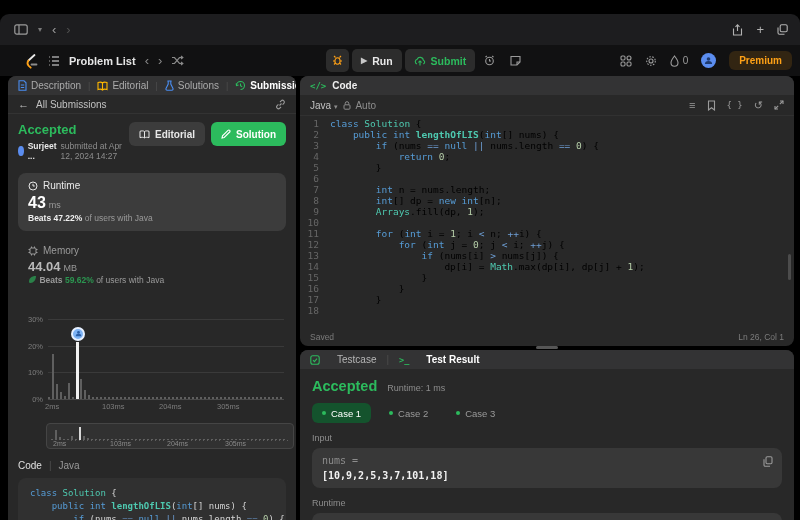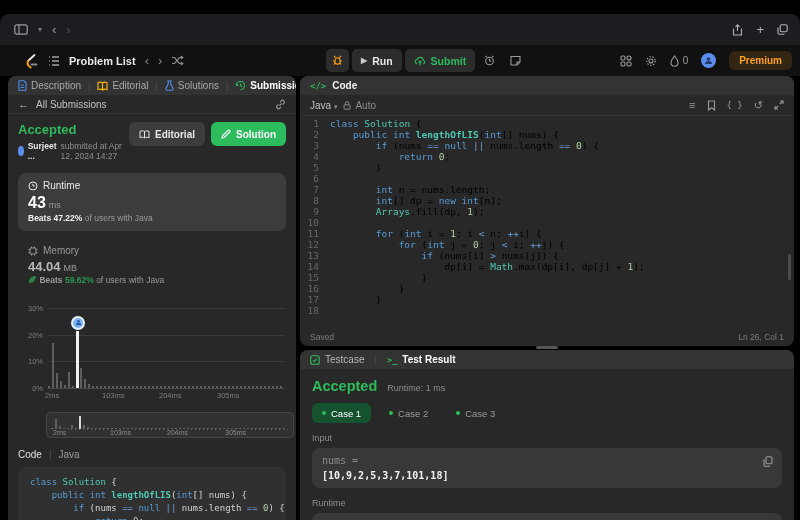--- a/index.html
+++ b/index.html
@@ -75,21 +75,21 @@
   .metric-val .unit { font-size:9px; font-weight:normal; color:#9a9a9a; margin-left:3px; }
   .metric-beats { margin-top:1px; font-size:8.5px; color:#9a9a9a; }
   .metric-beats b { color:#f0f0f0; }
   .memory-block { margin-top:10px; padding:4px 10px; }
   .memory-block .metric-head { color:#9a9a9a; }
   .memory-block .metric-val { color:#b9b9b9; font-size:13px; }
   .memory-block .metric-beats b { color:#9a9a9a; }
   .beats-green { color:rgba(44,187,93,.75) !important; }
 
   
-  .chart { position:relative; height:100px; margin-top:15px; }
+  .chart { position:relative; height:100px; margin-top:26px; }
   .chart-plot { position:absolute; left:30px; right:2px; top:4px; bottom:16px; }
   .gridline { position:absolute; left:0; right:0; height:1px; background:#3a3a3a; }
   .gridline.base { background:#4a4a4a; }
   .ytick { position:absolute; right:100%; margin-right:5px; transform:translateY(-50%); font-size:7.5px; color:#7d7d7d; }
   .bar { position:absolute; bottom:0; width:2px; background:#5f5f5f; }
   .bar.sel { background:#f2f2f2; width:3px; }
   .marker { position:absolute; width:14px; height:14px; border-radius:50%; background:#7db3f5;
     border:2px solid #e8f1ff; display:flex; align-items:center; justify-content:center; }
   .xlabels span { position:absolute; top:100%; margin-top:3px; font-size:7.5px; color:#7d7d7d; }
 
@@ -126,21 +126,21 @@
   .num { color:#b5cea8; } .op { color:#6e9fd6; }
   .editor-status { height:19px; flex:none; display:flex; align-items:center; padding:0 10px;
     font-size:8.5px; color:#7c7c7c; }
   .editor-status .pos { margin-left:auto; }
   .scroll-dash { position:absolute; right:3px; top:178px; width:3px; height:26px; background:#4c4c4c; border-radius:2px; }
   .drag-dash { position:absolute; top:270px; left:50%; transform:translateX(-50%); width:22px; height:3px;
     background:#565656; border-radius:2px; z-index:2; }
 
   
   .result-panel { flex:1; background:#282828; border-radius:8px 8px 0 0; overflow:hidden; display:flex; flex-direction:column; }
-  .rp-tab { display:flex; align-items:center; gap:5px;justify-content:center; }
+  .rp-tab { display:flex; align-items:center; gap:17px;justify-content:center; }
   .rp-tab.active { color:#fff; font-weight:bold; }
   .rp-sep { color:#4d4d4d; margin:0 4px; }
   .term-ico { color:#2cbb5d; font-family:"DejaVu Sans Mono",monospace; font-size:8.5px; font-weight:bold; }
   .rp-body { padding:9px 12px; overflow:hidden; }
   .result-line { display:flex; align-items:baseline; gap:10px; }
   .result-status { color:#2cbb5d; font-size:14.5px; font-weight:bold; }
   .result-runtime { color:#8d8d8d; font-size:9px; }
   .case-row { display:flex; align-items:center; gap:8px; margin-top:9px; }
   .case-pill { height:20px; display:flex; align-items:center; gap:5px; padding:0 10px; border-radius:6px;
     font-size:9.5px; color:#9a9a9a; }

